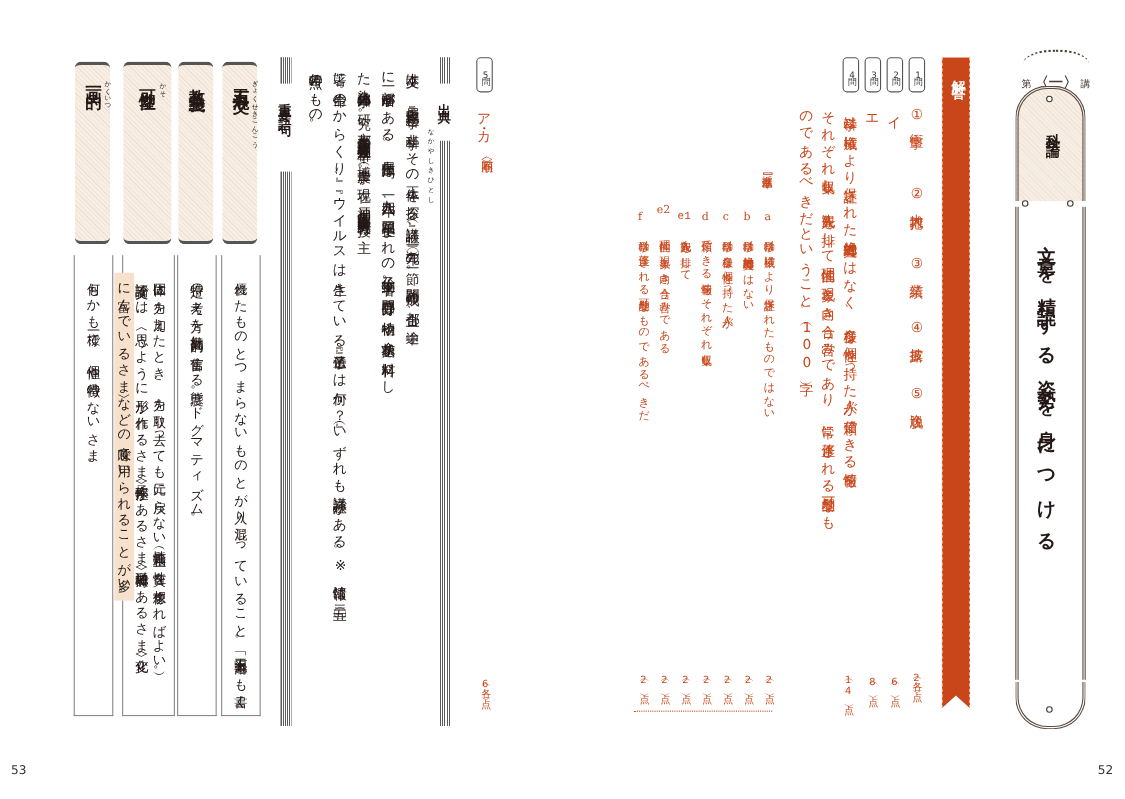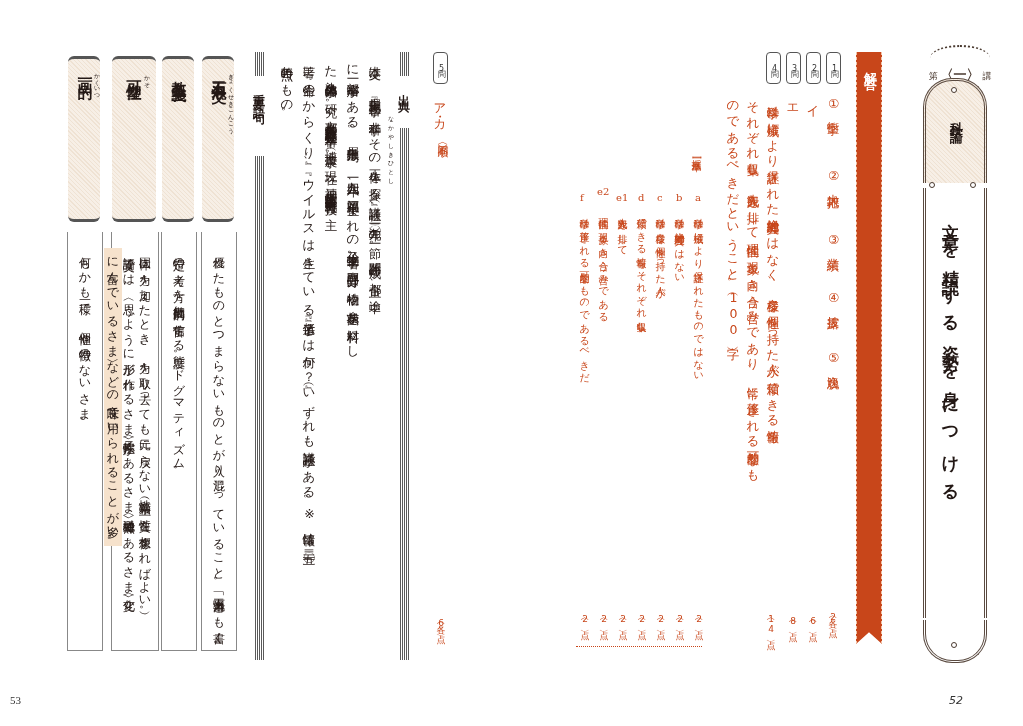--- a/index.html
+++ b/index.html
@@ -157,35 +157,35 @@
   <div class="pts vert orange" style="left:675px;top:614px;">〈2点〉</div>
 
   <div class="crit-key orange" style="left:657px;top:192px;">c</div>
   <div class="criteria vert orange" style="left:652px;top:210px;">科学は多様な個性を持った人々が</div>
   <div class="pts vert orange" style="left:656px;top:614px;">〈2点〉</div>
 
   <div class="crit-key orange" style="left:638px;top:192px;">d</div>
   <div class="criteria vert orange" style="left:633px;top:210px;">信頼できる情報をそれぞれ収集し</div>
   <div class="pts vert orange" style="left:637px;top:614px;">〈2点〉</div>
 
-  <div class="crit-key orange" style="left:616px;top:192px;">e1</div>
+  <div class="crit-key orange" style="left:616px;top:192px;font-family:Liberation Mono, monospace;">e1</div>
   <div class="criteria vert orange" style="left:614px;top:210px;">先入観を排して</div>
   <div class="pts vert orange" style="left:618px;top:614px;">〈2点〉</div>
 
   <div class="crit-key orange" style="left:597px;top:186px;">e2</div>
   <div class="criteria vert orange" style="left:595px;top:210px;">理性的に現象と向き合う営みである</div>
   <div class="pts vert orange" style="left:599px;top:614px;">〈2点〉</div>
 
   <div class="crit-key orange" style="left:580px;top:192px;">f</div>
   <div class="criteria vert orange" style="left:576px;top:210px;">科学は修正される可塑的なものであるべきだ</div>
   <div class="pts vert orange" style="left:580px;top:614px;">〈2点〉</div>
 
   <div class="dotted-line" style="left:576px;top:646px;width:126px;"></div>
 
-  <div class="page-num" style="left:949px;font-style:italic;">52</div>
+  <div class="page-num" style="left:998px;">52</div>
 </div>
 
 <div>
 
   <div class="q-tag vert" style="left:433px;top:52px;">問5</div>
   <div class="ans-text vert orange" style="left:431px;top:94px;">ア・カ</div>
   <div class="pts vert orange" style="left:436px;top:138px;font-size:11px;line-height:12px;">〈順不同〉</div>
   <div class="pts vert orange" style="left:436px;top:618px;">〈各6点〉</div>
 
   <div class="stripe" style="left:400px;top:52px;height:24px;"></div>
@@ -225,14 +225,14 @@
   <div class="term-def vert" style="left:120px;top:248px;">評論文では、〈思うように形が作れるさま〉〈柔軟性があるさま〉〈融通無碍であるさま〉〈変化</div>
   <div class="term-def vert hl" style="left:104px;top:248px;">に富んでいるさま〉などの意味で用いられることが多い。</div>
 
   <div class="term-box" style="left:68px;top:56px;">
     <div class="term vert">画一的</div>
     <div class="abs vert ruby" style="left:24px;top:10px;">かくいつ</div>
   </div>
   <div class="term-col" style="left:67px;"></div>
   <div class="term-def vert" style="left:76px;top:248px;">何もかも一様で、個性や特徴のないさま。</div>
 
-  <div class="page-num" style="left:10px;font-family:Liberation Serif, serif;">53</div>
+  <div class="page-num" style="left:10px;">53</div>
 </div>
 
 </body></html>

